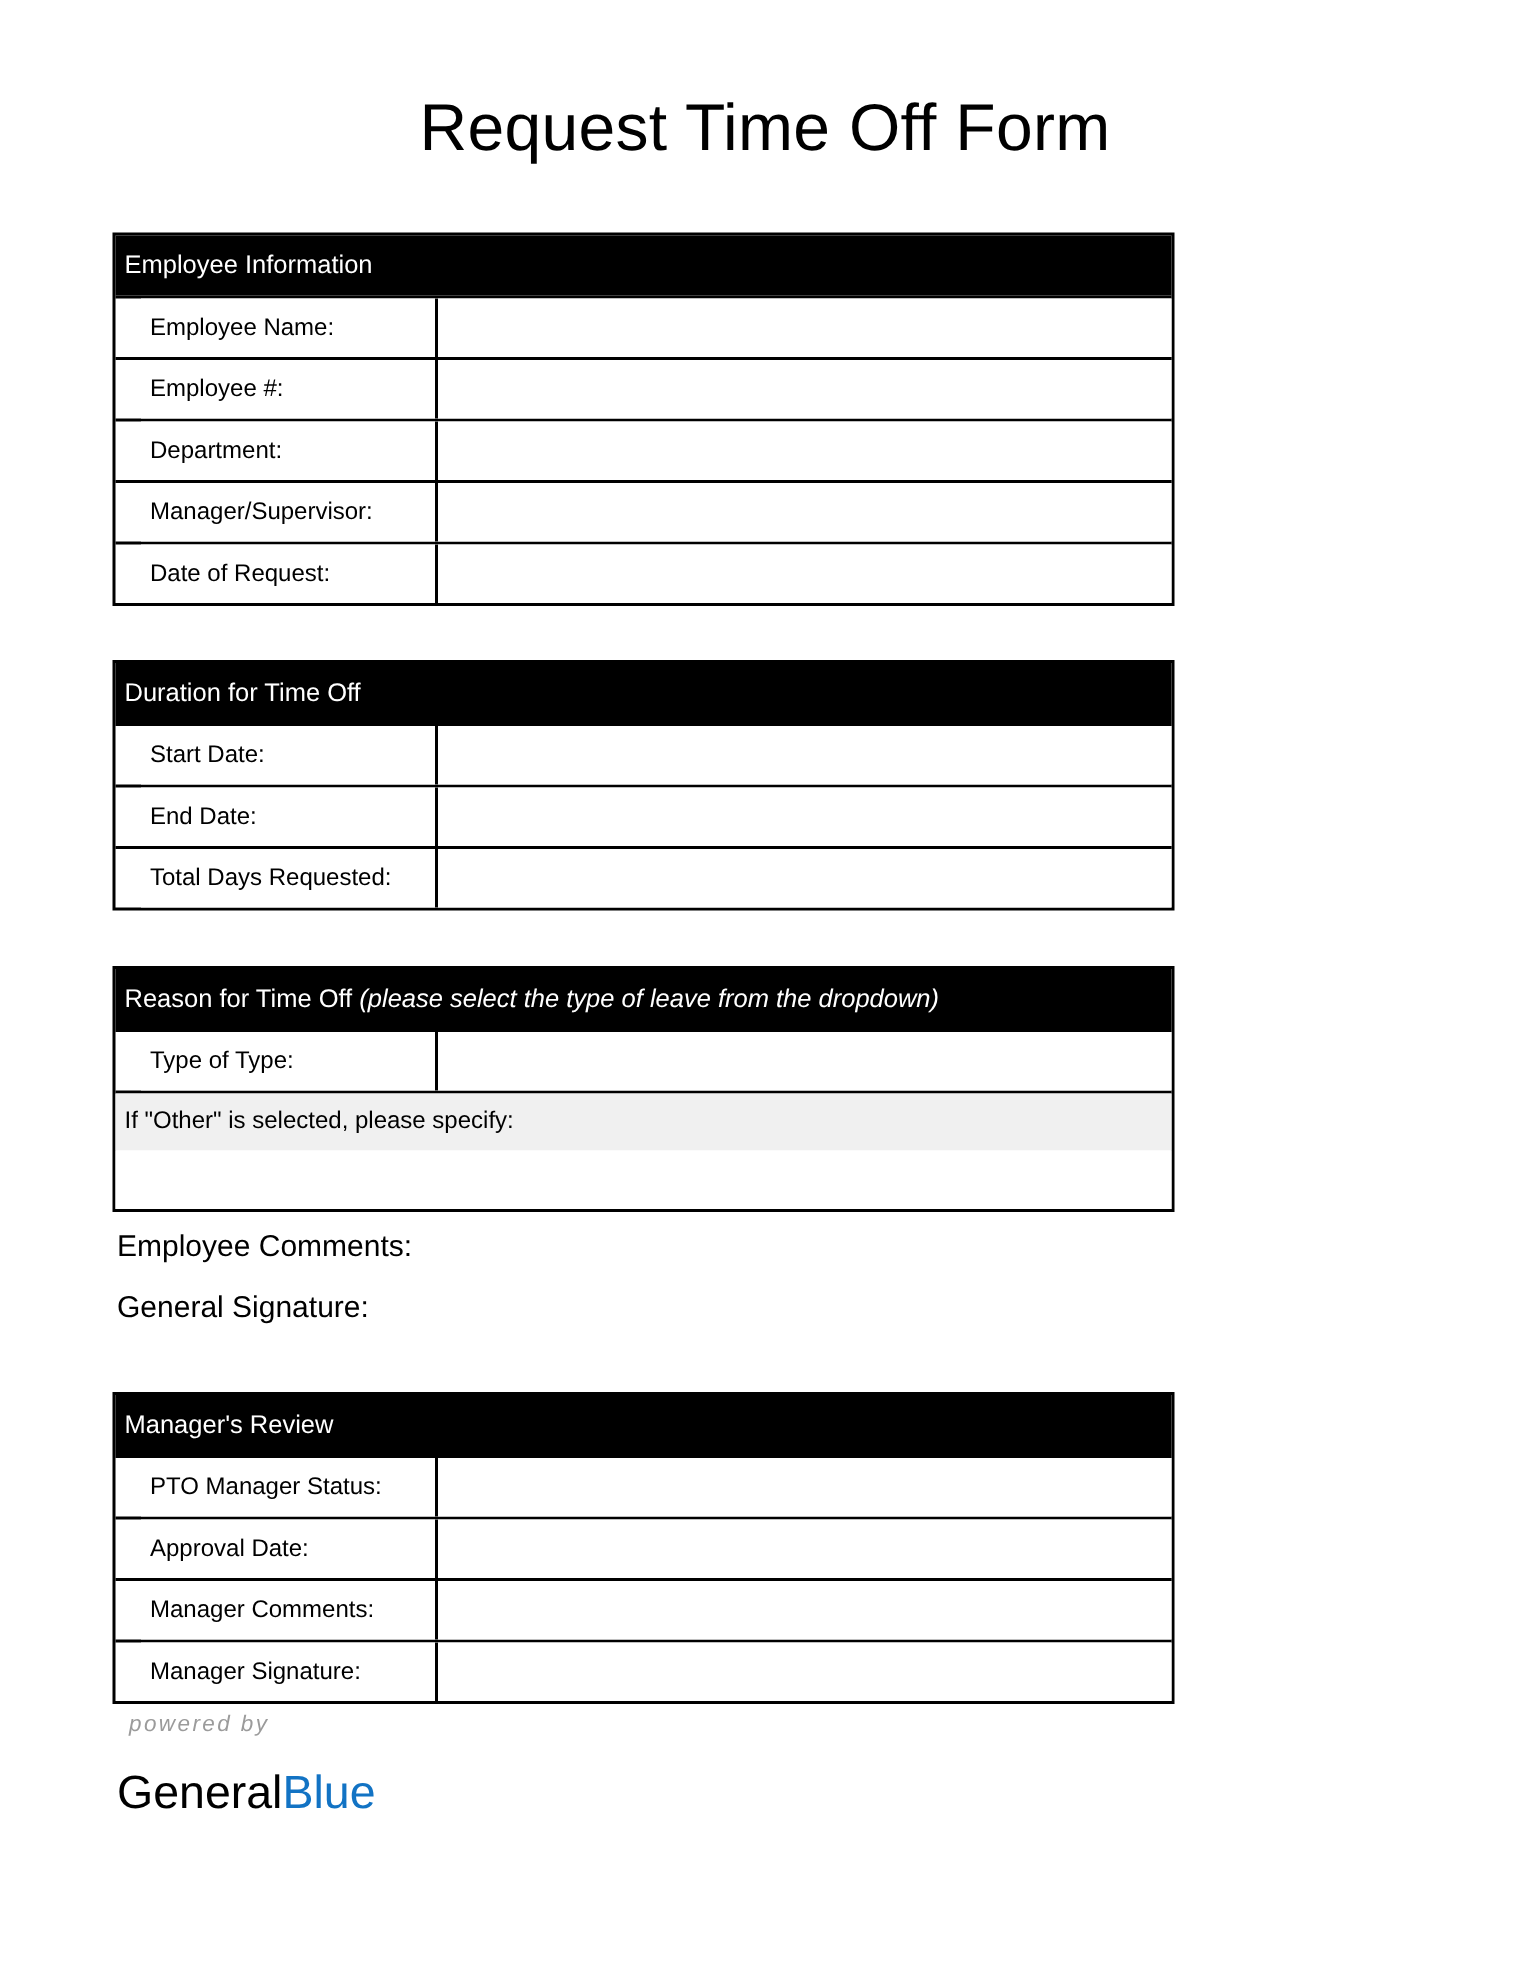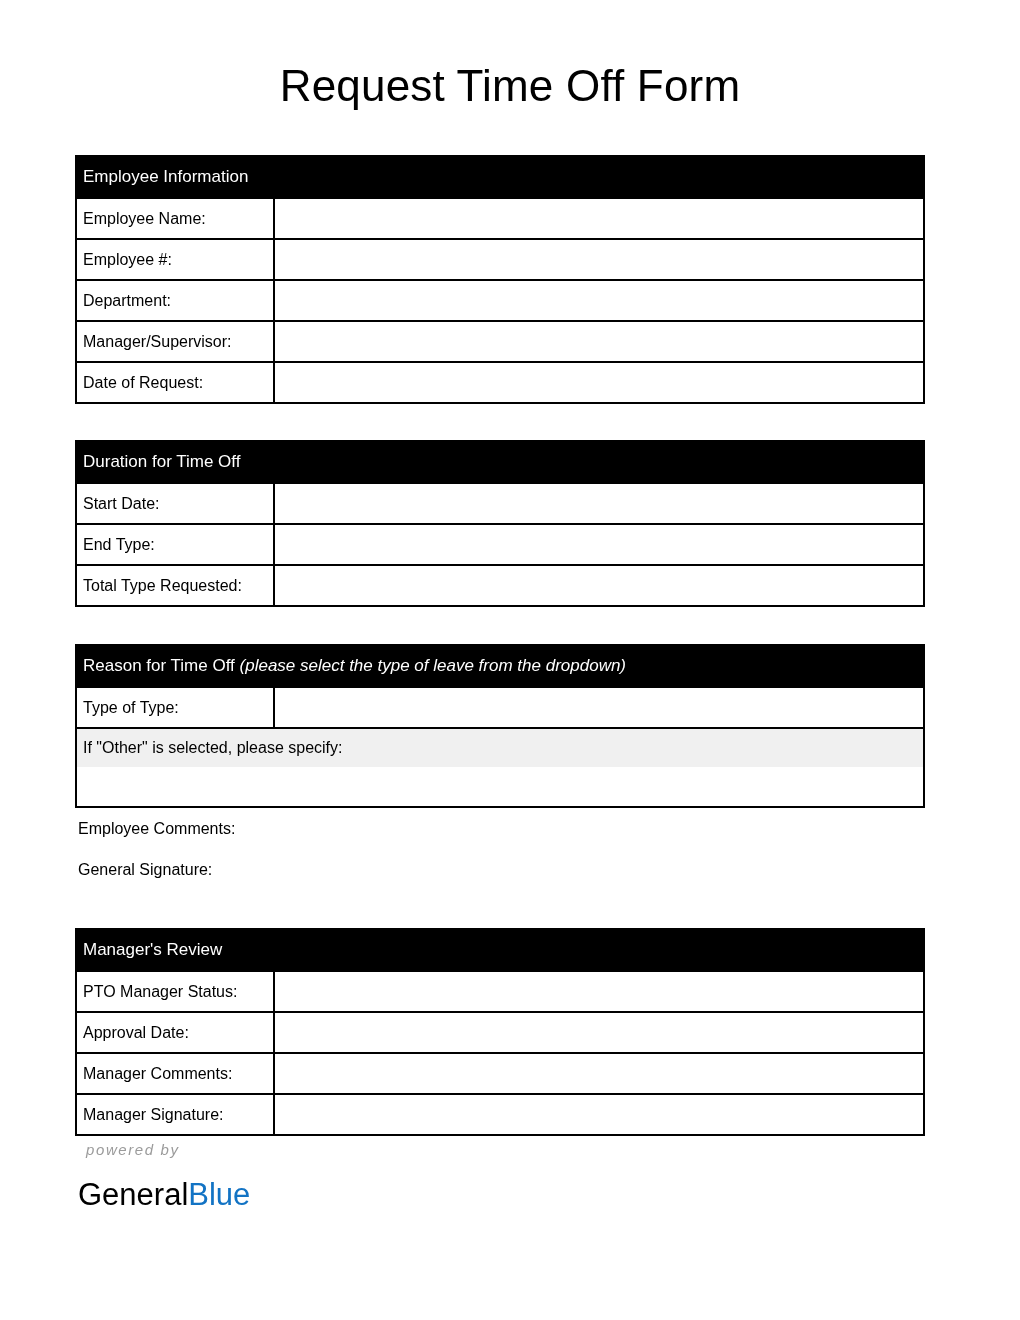--- a/index.html
+++ b/index.html
@@ -33,21 +33,21 @@
     font-weight: 400;
     letter-spacing: 0.2px;
     line-height: 1.1;
     color: #000;
   }
 
   
   .section {
     position: absolute;
     left: 75px;
-    width: 850px;
+    width: 708px;
     border: 2px solid #000;
     box-sizing: border-box;
     background: #fff;
   }
   .sec-header {
     background: #000000;
     color: #ffffff;
     height: 40px;
     line-height: 40px;
     font-size: 17px;
@@ -58,20 +58,21 @@
   }
   .sec-header .hdr-note {
     font-style: italic;
     font-size: 17px;
   }
   .row {
     display: flex;
     height: 41px;
     border-top: 2px solid #000;
     box-sizing: border-box;
+    padding-left: 17px;
   }
   .row:first-of-type {
     border-top: none;
   }
   .cell-label {
     width: 198px;
     min-width: 198px;
     box-sizing: border-box;
     border-right: 2px solid #000;
     padding-left: 6px;
@@ -107,21 +108,21 @@
   .other-blank {
     height: 39px;
     background: #ffffff;
     box-sizing: border-box;
   }
 
   
   .free-label {
     position: absolute;
     left: 78px;
-    font-size: 16px;
+    font-size: 20px;
     color: #000;
     white-space: nowrap;
   }
 
   
   .footer {
     position: absolute;
     left: 78px;
     top: 1142px;
     width: 340px;
@@ -180,25 +181,25 @@
   </div>
 
   <div class="section" style="top:440px;">
     <div class="sec-header">Duration for Time Off</div>
 
     <div class="row">
       <div class="cell-label">Start Date:</div>
       <div class="cell-value"></div>
     </div>
     <div class="row">
-      <div class="cell-label">End Type:</div>
-      <div class="cell-value"></div>
-    </div>
-    <div class="row">
-      <div class="cell-label">Total Type Requested:</div>
+      <div class="cell-label">End Date:</div>
+      <div class="cell-value"></div>
+    </div>
+    <div class="row">
+      <div class="cell-label">Total Days Requested:</div>
       <div class="cell-value"></div>
     </div>
   </div>
 
   <div class="section" style="top:644px;">
     <div class="sec-header"><span>Reason for Time Off </span><span class="hdr-note">(please select the type of leave from the dropdown)</span></div>
 
     <div class="row">
       <div class="cell-label">Type of Type:</div>
       <div class="cell-value"></div>

